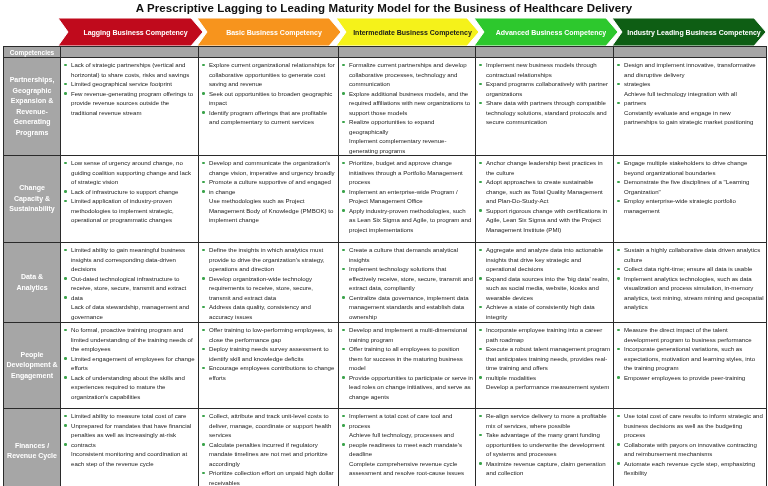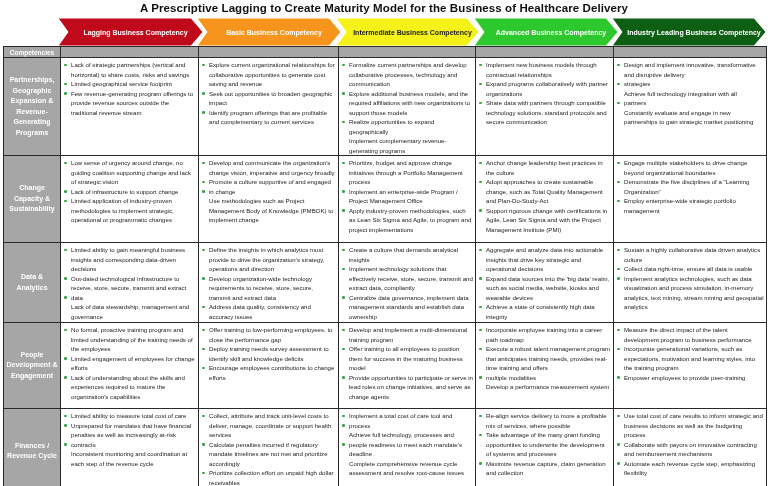--- a/index.html
+++ b/index.html
@@ -14,21 +14,21 @@
   table.grid thead th { background: #a6a6a6; height: 10px; font-size: 6.5px; color: #ffffff; font-weight: bold; text-align: center; vertical-align: middle; }
   table.grid td.label { background: #a6a6a6; color: #ffffff; font-weight: bold; font-size: 7px; text-align: center; vertical-align: middle; line-height: 10.5px; padding: 0 2px; }
   td.cell { background: #ffffff; }
   ul.bul { margin: 2px 0 0 0; padding: 0 2px 0 10px; list-style: none; font-size: 6.1px; line-height: 9.5px; color: #222; }
   ul.bul li { position: relative; }
   ul.bul li.b::before { content: ""; position: absolute; left: -7px; top: 3.5px; width: 2.5px; height: 2.5px; background: #3aa34a; border-radius: 50%; }
 </style>
 </head>
 <body>
 
-<div class="title">A Prescriptive Lagging to Create Maturity Model for the Business of Healthcare Delivery</div>
+<div class="title">A Prescriptive Lagging to Leading Maturity Model for the Business of Healthcare Delivery</div>
 
 <div class="arrows">
   <div class="arrow" style="left:58px;width:145px;">
     <svg width="145" height="28">
         <polygon points="0,0 133,0 145,14 133,28 0,28 10,14" fill="#c00a1c" stroke="#ffffff" stroke-width="1"></polygon>
       </svg>
     <span style="color:#ffffff">Lagging  Business Competency</span>
   </div>
   <div class="arrow" style="left:197px;width:144px;">
     <svg width="144" height="28">

